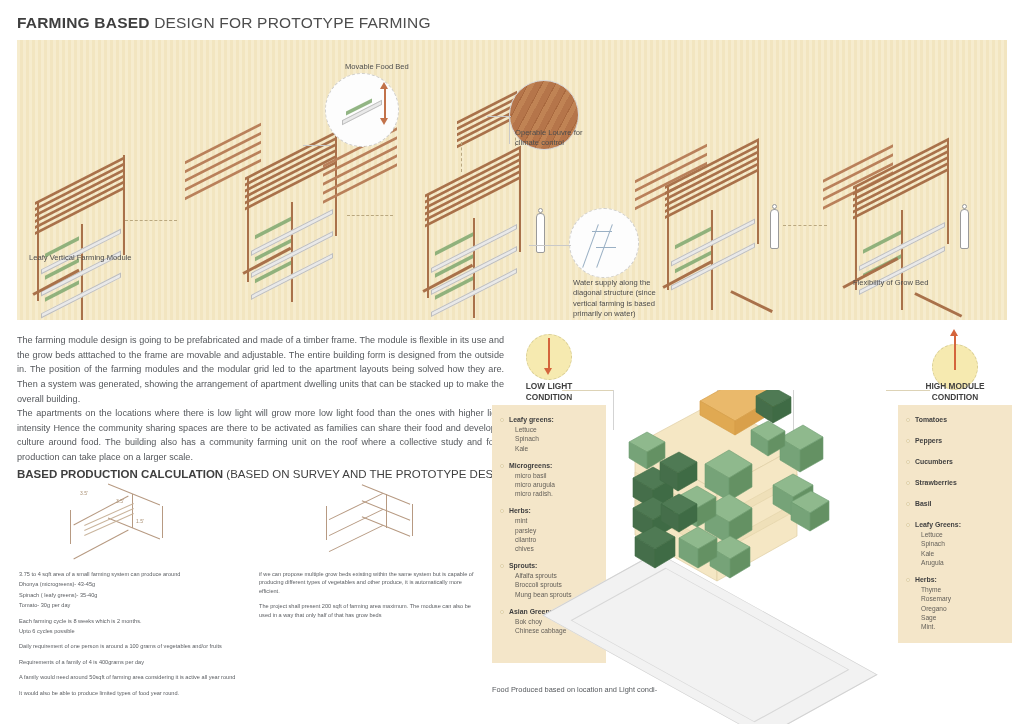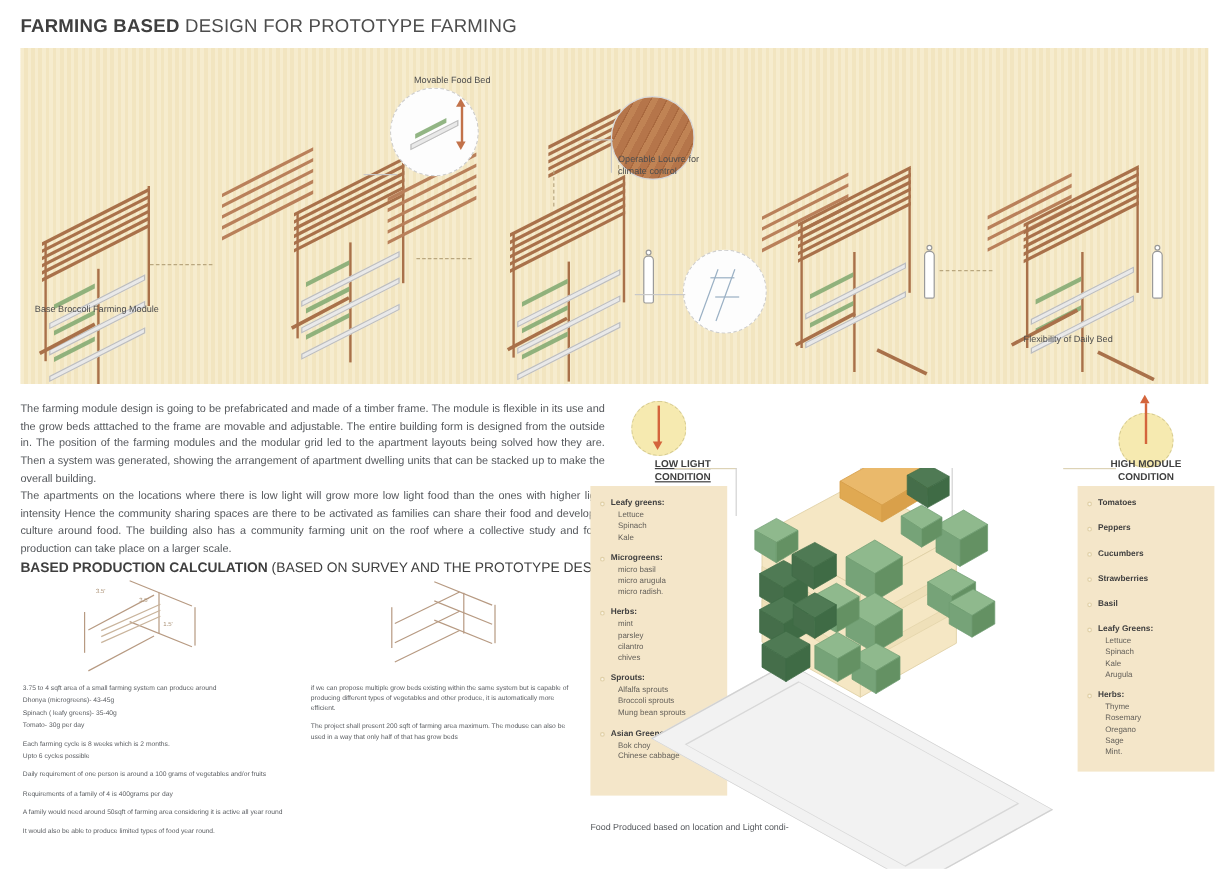--- a/index.html
+++ b/index.html
@@ -164,21 +164,21 @@
     <div class="frame-post" style="left:88px; top:10px; height:100px;"></div>
     <div class="frame-post" style="left:46px; top:79px; height:96px;"></div>
     <div class="bed" style="left:6px; top:104px; width:80px;"></div>
     <div class="bed-green" style="left:10px; top:100px; width:34px;"></div>
     <div class="bed" style="left:6px; top:126px; width:80px;"></div>
     <div class="bed-green" style="left:10px; top:122px; width:34px;"></div>
     <div class="bed" style="left:6px; top:148px; width:80px;"></div>
     <div class="bed-green" style="left:10px; top:144px; width:34px;"></div>
     <div class="diag" style="left:-2px; top:148px; width:52px; transform: rotate(-28deg);"></div>
   </div>
-  <div class="blabel" style="left:12px; top:213px;">Base Broccoli Farming Module</div>
+  <div class="blabel" style="left:12px; top:213px;">Leafy Vertical Farming Module</div>
   <div class="dotted" style="left:108px; top:180px; width:52px;"></div>
 
   <div class="module" style="left:160px; top:78px;">
     <div class="slat alt" style="left:8px; top:24px; width:76px;"></div>
     <div class="slat alt" style="left:8px; top:33px; width:76px;"></div>
     <div class="slat alt" style="left:8px; top:42px; width:76px;"></div>
     <div class="slat alt" style="left:8px; top:51px; width:76px;"></div>
     <div class="slat alt" style="left:8px; top:60px; width:76px;"></div>
   </div>
   <div class="module" style="left:228px; top:92px;">
@@ -255,20 +255,24 @@
 climate control</div>
   <div class="leader-v" style="left:492px; top:76px; height:28px;"></div>
   <div class="leader" style="left:470px; top:76px; width:24px;"></div>
 
   <div class="callout" style="left:552px; top:168px; width:70px; height:70px;">
     <div class="sk-line" style="left:20px; top:14px; width:1.3px; height:46px; background:#9ab0c4; transform:rotate(20deg);"></div>
     <div class="sk-line" style="left:34px; top:14px; width:1.3px; height:46px; background:#9ab0c4; transform:rotate(20deg);"></div>
     <div class="sk-line" style="left:22px; top:22px; width:20px; height:1px; background:#9ab0c4;"></div>
     <div class="sk-line" style="left:26px; top:38px; width:20px; height:1px; background:#9ab0c4;"></div>
   </div>
+  <div class="blabel" style="left:556px; top:238px; width:110px; white-space:pre-line;">Water supply along the
+diagonal structure (since
+vertical farming is based
+primarily on water)</div>
   <div class="leader" style="left:512px; top:205px; width:42px;"></div>
 
   <div class="module" style="left:618px; top:92px;">
     <div class="slat alt" style="left:0px; top:30px; width:72px;"></div>
     <div class="slat alt" style="left:0px; top:39px; width:72px;"></div>
     <div class="slat alt" style="left:0px; top:48px; width:72px;"></div>
     <div class="slat alt" style="left:0px; top:57px; width:72px;"></div>
   </div>
   <div class="module" style="left:648px; top:100px;">
     <div class="slat" style="left:0px; top:22px; width:94px;"></div>
@@ -313,21 +317,21 @@
     <div class="bed-green" style="left:10px; top:100px; width:38px;"></div>
     <div class="bed" style="left:6px; top:128px; width:86px;"></div>
     <div class="bed-green" style="left:10px; top:124px; width:38px;"></div>
     <div class="diag" style="left:-10px; top:146px; width:62px; transform: rotate(-28deg);"></div>
     <div class="diag" style="left:62px; top:152px; width:52px; transform: rotate(26deg);"></div>
   </div>
   <div class="person" style="left:942px; top:164px;">
     <div class="head"></div>
       <div class="body"></div>
   </div>
-  <div class="blabel" style="left:836px; top:238px;">Flexibility of Daily Bed</div>
+  <div class="blabel" style="left:836px; top:238px;">Flexibility of Grow Bed</div>
 </div>
 
 <div class="body-text para1">The farming module design is going to be prefabricated and made of a timber frame. The module is flexible in its use and the grow beds atttached to the frame are movable and adjustable. The entire building form is designed from the outside in. The position of the farming modules and the modular grid led to the apartment layouts being solved how they are. Then a system was generated, showing the arrangement of apartment dwelling units that can be stacked up to make the overall building.</div>
 <div class="body-text para2">The apartments on the locations where there is low light will grow more low light food than the ones with higher light intensity Hence the community sharing spaces are there to be activated as families can share their food and develop a culture around food. The building also has a community farming unit on the roof where a collective study and food production can take place on a larger scale.</div>
 
 <div class="fpc-title">
   <b>BASED PRODUCTION CALCULATION</b><span> (BASED ON SURVEY AND THE PROTOTYPE DESIGN)</span>
 </div>
 
 <div class="sketch" style="left:62px; top:484px; width:120px; height:70px;">
@@ -372,21 +376,21 @@
 </div>
 
 <div class="calc calc-b">
   <p>if we can propose multiple grow beds existing within the same system but is capable of producing different types of vegetables and other produce, it is automatically more efficient.</p>
   <p>The project shall present 200 sqft of farming area maximum. The moduse can also be used in a way that only half of that has grow beds</p>
 </div>
 
 <div class="sun" style="left:526px; top:334px;"></div>
 <div class="arrow-line" style="left:548px; top:338px; height:32px;"></div>
 <div class="arrow-head arrow-down" style="left:544px; top:368px;"></div>
-<div class="light-head" style="left:512px; top:381px; white-space:pre-line;text-decoration:underline;">LOW LIGHT
+<div class="light-head" style="left:492px; top:381px; white-space:pre-line;">LOW LIGHT
 CONDITION</div>
 <div class="hline" style="left:562px; top:390px; width:52px;"></div>
 
 <div class="food-panel panel-low">
   <div class="food-list">
     <div class="fl-group">
       <span class="fl-bullet"></span>
       <div class="fl-head">Leafy greens:</div>
       <div class="fl-item">Lettuce</div>
       <div class="fl-item">Spinach</div>

